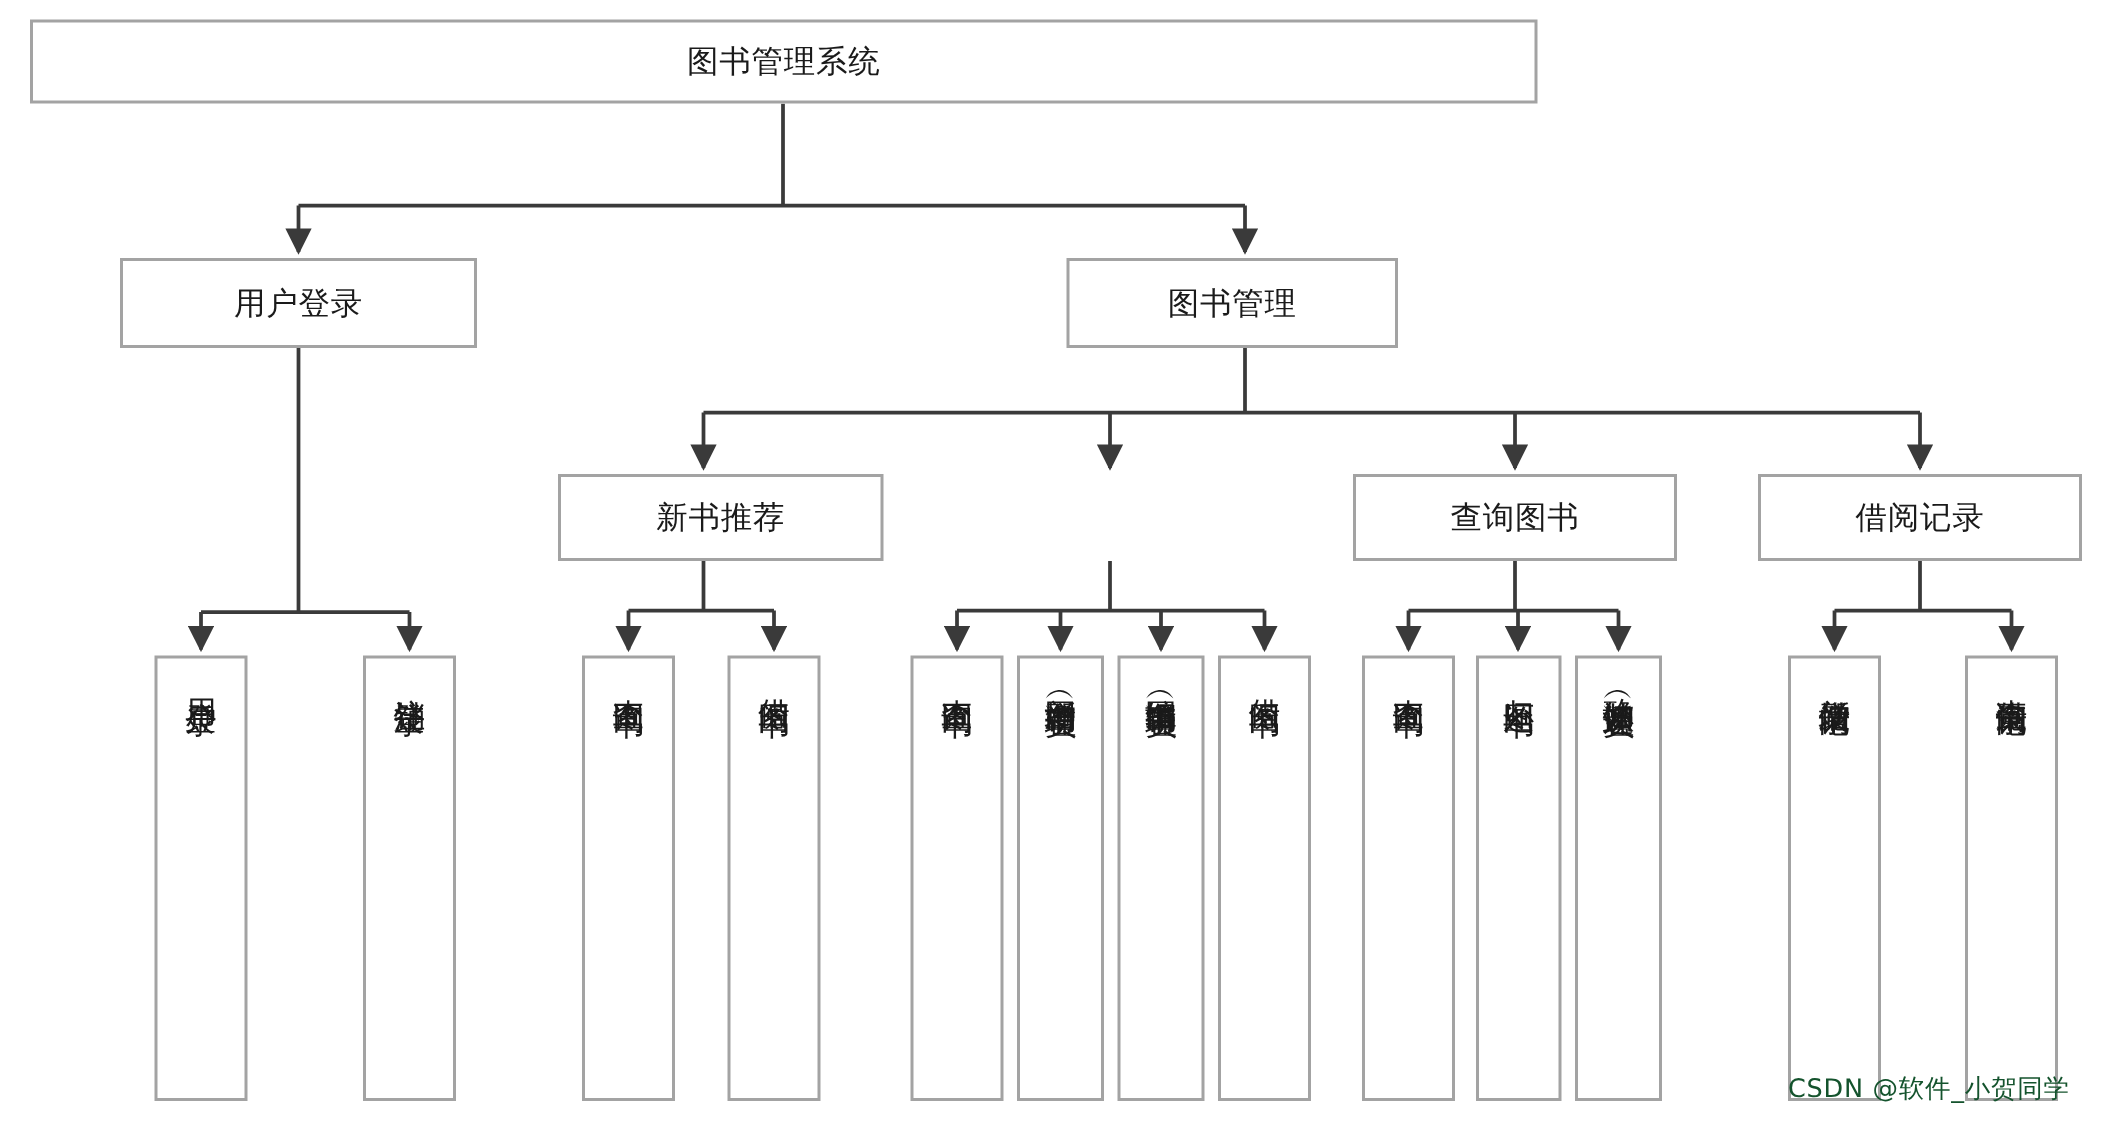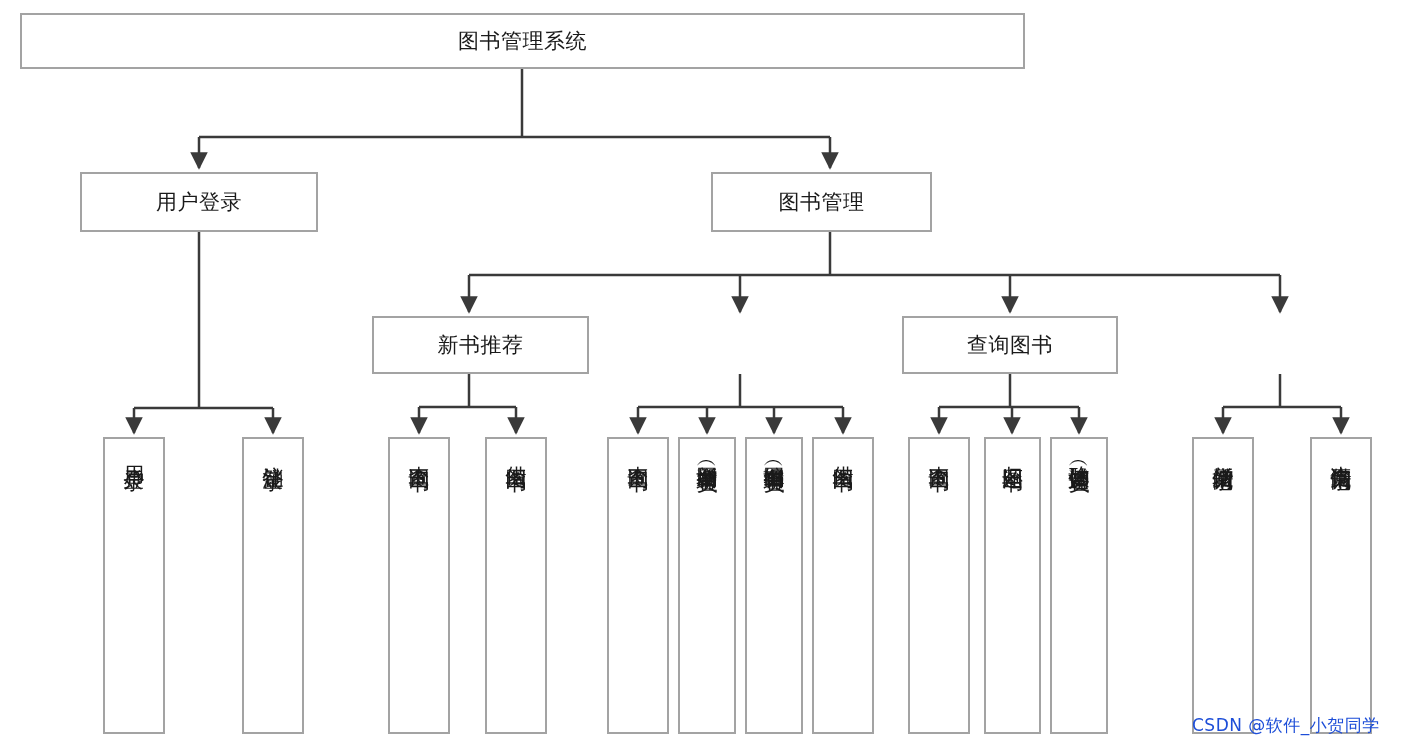--- a/index.html
+++ b/index.html
@@ -65,21 +65,21 @@
     white-space: nowrap;
   }
   .node.vert.tall-text .node-label {
     letter-spacing: 1px;
   }
   .watermark {
     position: absolute;
     left: 1192px;
     top: 714px;
     font-size: 17px;
-    color: #1d4ed8;
+    color: #14532d;
     white-space: nowrap;
     letter-spacing: 0.5px;
   }
 </style>
 </head>
 <body>
 
 <div id="diagram-root">
 
   <svg id="edge-layer" viewBox="0 0 1405 747" width="1405" height="747" xmlns="http://www.w3.org/2000/svg">
@@ -142,20 +142,23 @@
   <div class="node horiz" style="left: 711px; top: 172px; width: 221px; height: 60px;">
     <span class="node-label">图书管理</span>
   </div>
 
   <div class="node horiz" style="left: 361px; top: 316px; width: 217px; height: 58px; margin-left: 11px;">
     <span class="node-label">新书推荐</span>
   </div>
   <div class="node horiz" style="left: 902px; top: 316px; width: 216px; height: 58px;">
     <span class="node-label">查询图书</span>
   </div>
+  <div class="node horiz" style="left: 1172px; top: 316px; width: 216px; height: 58px;">
+    <span class="node-label">借阅记录</span>
+  </div>
 
   <div class="node vert" style="left: 103px; top: 437px; width: 62px; height: 297px;">
     <span class="node-label">用户登录</span>
   </div>
   <div class="node vert" style="left: 242px; top: 437px; width: 62px; height: 297px;">
     <span class="node-label">注销登录</span>
   </div>
   <div class="node vert" style="left: 388px; top: 437px; width: 62px; height: 297px;">
     <span class="node-label">查询图书</span>
   </div>

